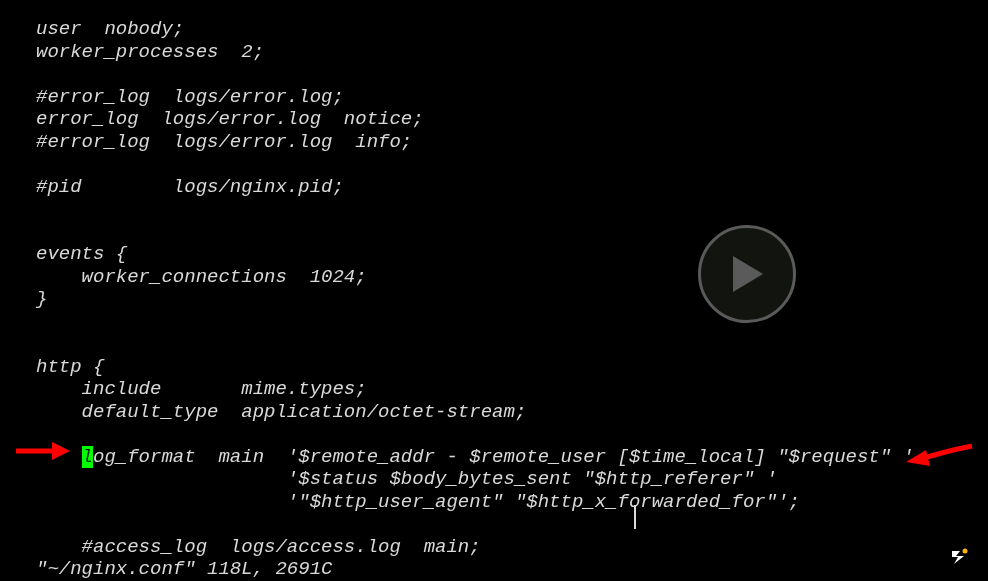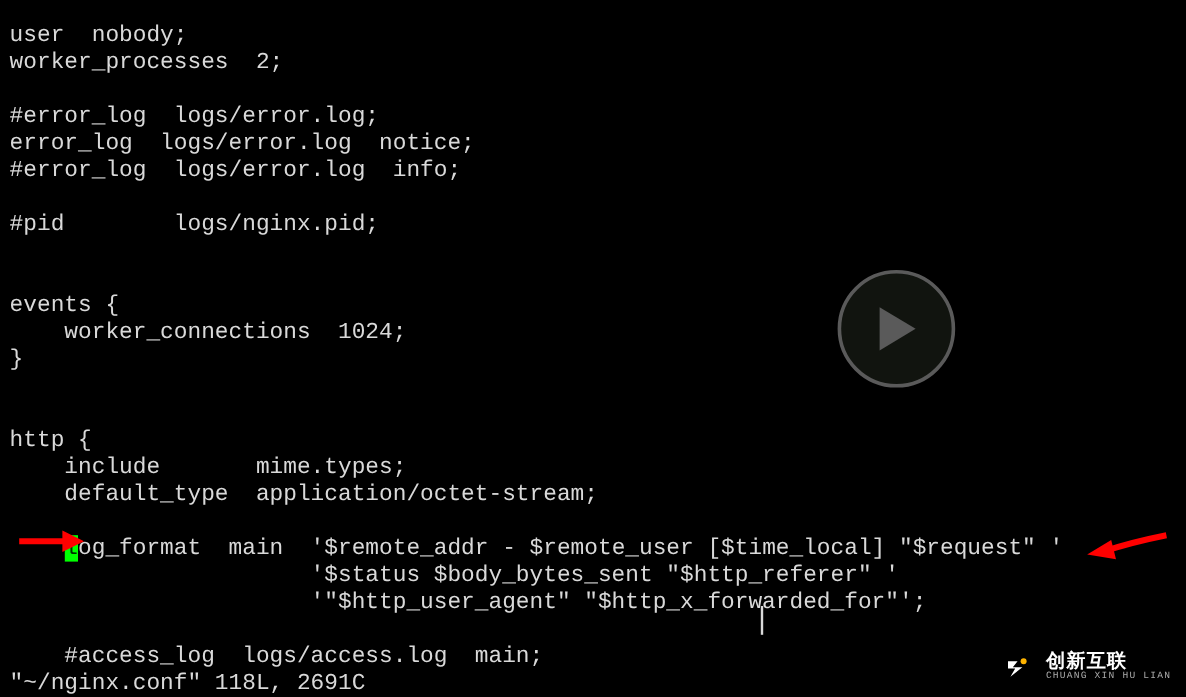--- a/index.html
+++ b/index.html
@@ -1,17 +1,17 @@
 <!DOCTYPE html>
 <html><head>
 <meta charset="utf-8">
 <style>
   html,body{margin:0;padding:0;width:988px;height:581px;overflow:hidden;background:#000;font-family:Consolas,Menlo,Monaco,"Liberation Mono",monospace;font-size:19px;line-height:22.5px;color:#d9d9d9;}
   .viewport{position:relative;width:988px;height:581px;}
-  pre.code{margin:0;padding:18px 24px 0 8px;white-space:pre;font-family:inherit;}
+  pre.code{margin:0;padding:18px 24px 0 36px;white-space:pre;font-family:inherit;font-style:italic;}
   .hl-char{background:#00ff00;color:#002b00;}
   .text-cursor{position:absolute;left:634px;top:505px;width:2px;height:24px;border-left:2px solid #d9d9d9;pointer-events:none;}
   
   .arrow{position:absolute;pointer-events:none;}
   .arrow-left{left:14px;top:440px;}
   .arrow-left svg{width:58px;height:22px;}
   .arrow-right{right:14px;top:442px;}
   .arrow-right svg{width:72px;height:28px;}
   
   .play-btn{position:absolute;left:698px;top:225px;width:92px;height:92px;border-radius:50%;background:rgba(48,56,42,0.35);border:3px solid #5a5a5a;display:flex;align-items:center;justify-content:center;}
@@ -81,19 +81,15 @@
   </div>
 
   <div class="logo">
     <div class="logo-badge">
       <svg viewBox="0 0 24 24">
           <circle cx="12" cy="12" r="11" fill="#000" stroke="#fff" stroke-width="0"></circle>
           <path d="M5 7 L13 7 L9 12 L17 12 L7 20 L11 13 L5 13 Z" fill="#fff"></path>
           <circle cx="18" cy="7" r="2.5" fill="#ffb400"></circle>
         </svg>
     </div>
-    <div class="logo-text">
-      <span class="logo-cn">创新互联</span>
-      <span class="logo-en">CHUANG XIN HU LIAN</span>
-    </div>
   </div>
 
 </div>
 
 </body></html>

